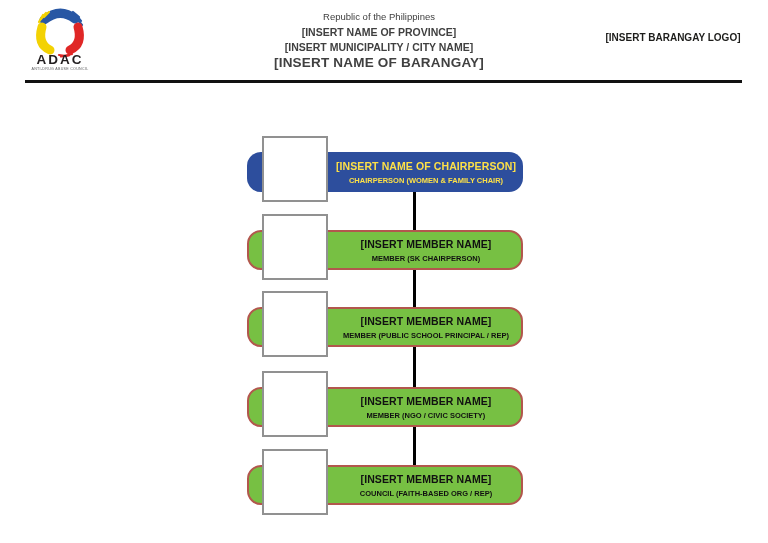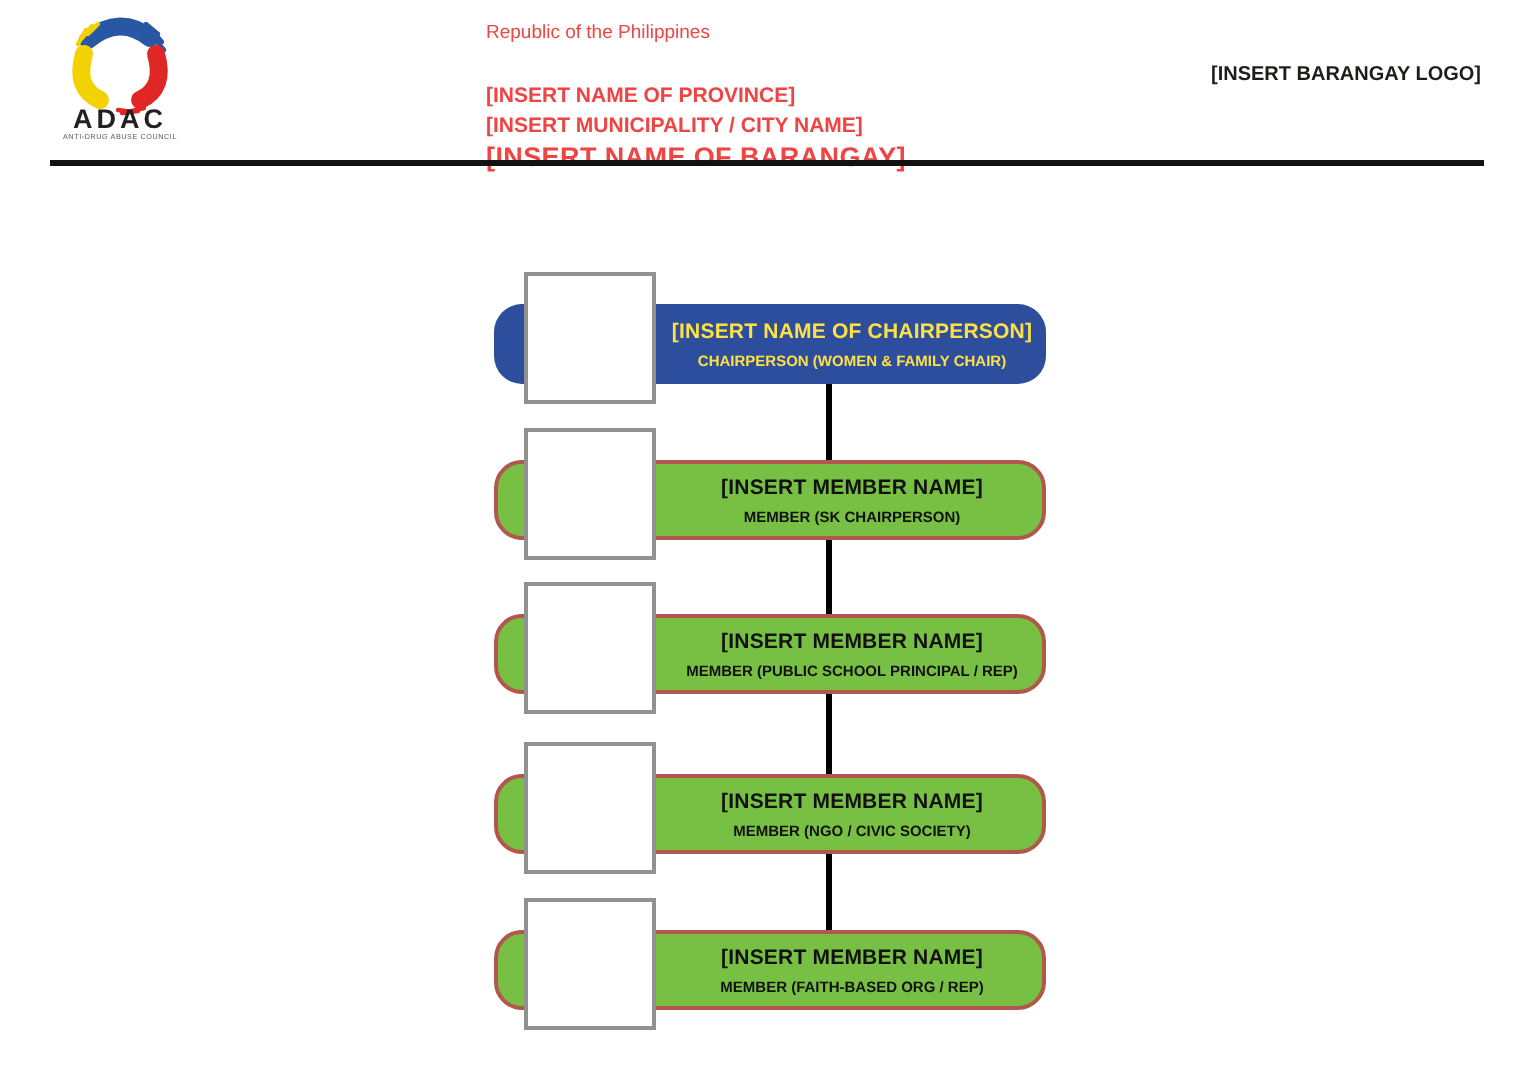--- a/index.html
+++ b/index.html
@@ -5,23 +5,23 @@
   html,body { margin:0; padding:0; }
   body {
     width:768px; height:543px; background:#ffffff; position:relative;
     font-family:"Liberation Sans", sans-serif; overflow:hidden; color:#1a1a1a;
   }
   .page { position:absolute; inset:0; background:#fff; }
 
   
   .adac-logo { position:absolute; left:28px; top:4px; width:64px; height:72px; }
 
-  .hdr-center { position:absolute; left:243px; top:11px; width:272px; text-align:left; color:#ef4444; }
+  .hdr-center { position:absolute; left:243px; top:11px; width:272px; text-align:center; color:#404040; }
   .hc-line1 { font-size:9.5px; }
-  .hc-line2 { font-size:10.5px; font-weight:bold; margin-top:20px; }
+  .hc-line2 { font-size:10.5px; font-weight:bold; margin-top:4px; }
   .hc-line3 { font-size:10.5px; font-weight:bold; margin-top:3px; }
   .hc-line4 { font-size:13.5px; font-weight:bold; margin-top:2px; letter-spacing:0.2px; }
 
   .hdr-right { position:absolute; left:588px; top:32px; width:170px; text-align:center;
                font-size:10px; font-weight:bold; color:#1d1d1b; }
 
   .divider { position:absolute; left:25px; top:80px; width:717px; height:3px; background:#121212; }
 
   .page-title { position:absolute; left:0; top:96px; width:768px; text-align:center;
                 font-size:15.5px; font-weight:bold; color:#151515; }
@@ -117,18 +117,18 @@
       <div class="node member" style="top: 387px;">
     <div class="bar">
       <div class="node-name">[INSERT MEMBER NAME]</div>
       <div class="node-role">MEMBER (NGO / CIVIC SOCIETY)</div>
     </div>
     <div class="photo"></div>
   </div>
       <div class="node member" style="top: 465px;">
     <div class="bar">
       <div class="node-name">[INSERT MEMBER NAME]</div>
-      <div class="node-role">MEMBER (FAITH-BASED ORG / REP)</div>
+      <div class="node-role">COUNCIL (FAITH-BASED ORG / REP)</div>
     </div>
     <div class="photo"></div>
   </div>
     </div>
 </div>
 
 </body></html>

